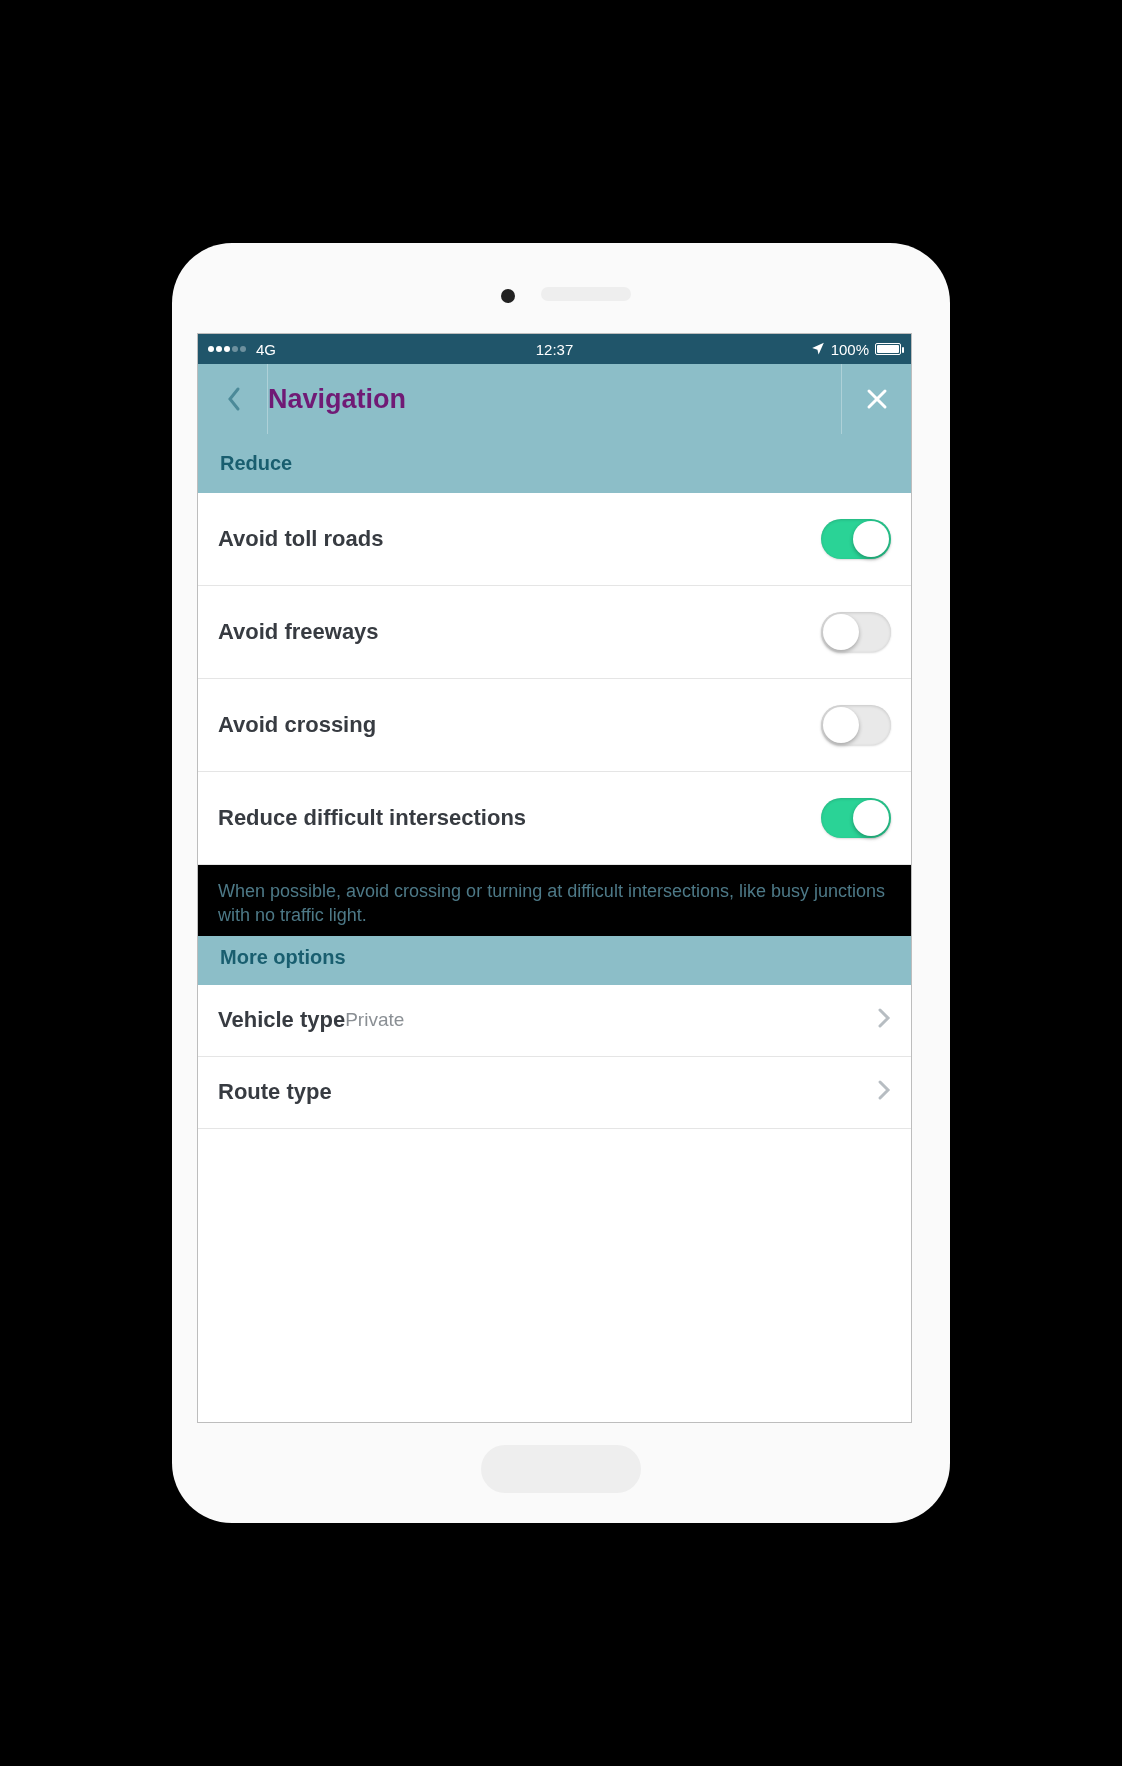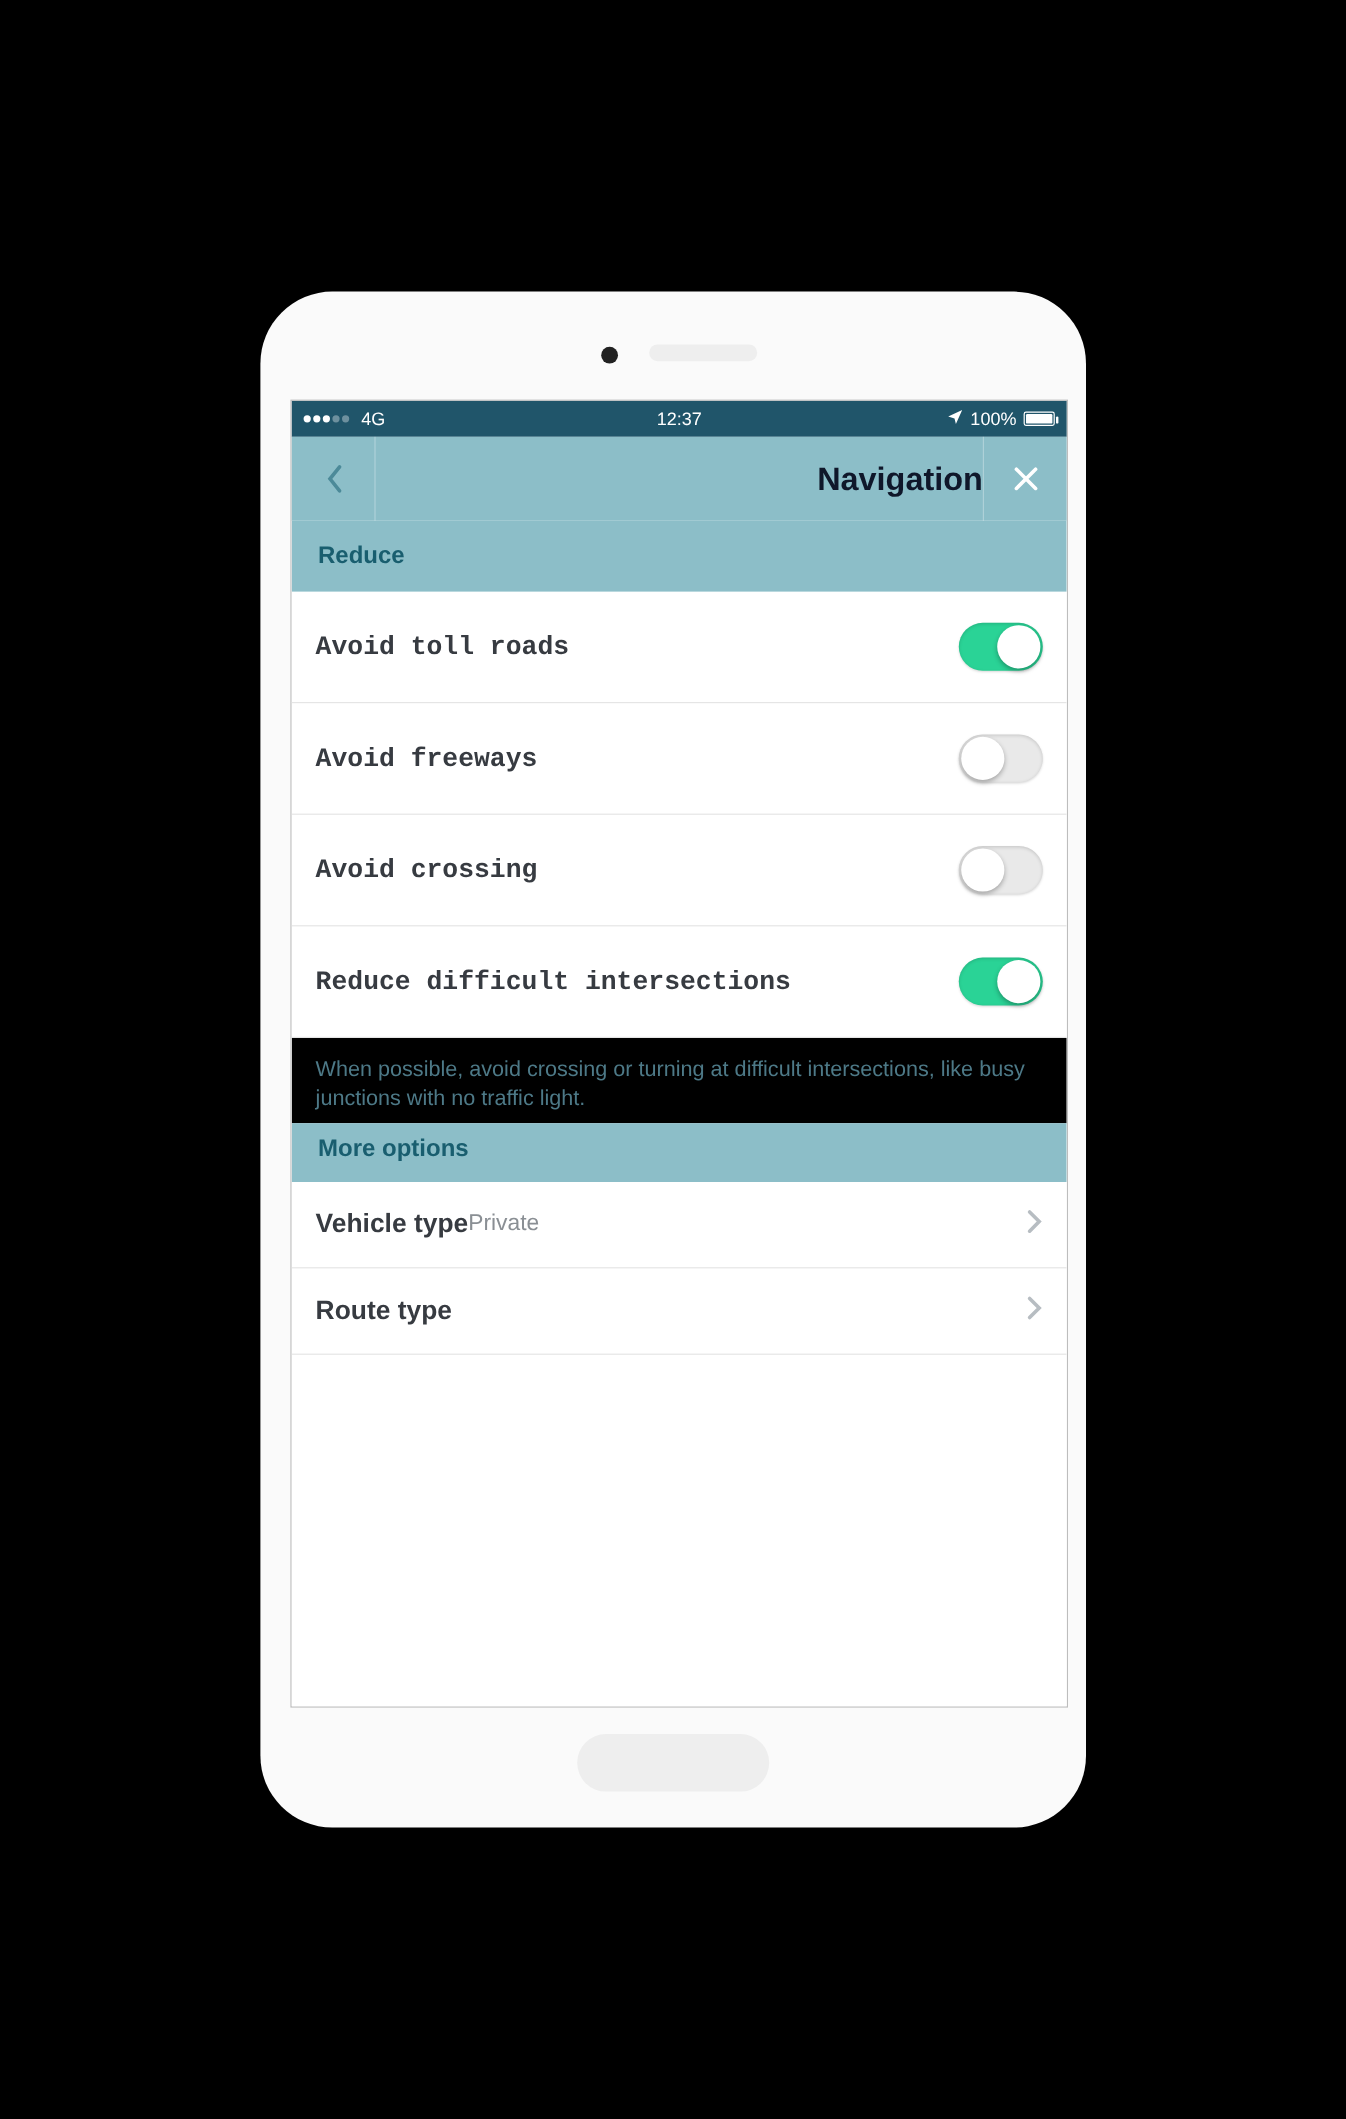--- a/index.html
+++ b/index.html
@@ -6,27 +6,27 @@
   body {
     width: 1122px;
     height: 1766px;
     background: #000;
     display: flex;
     align-items: center;
     justify-content: center;
     font-family: -apple-system, "Helvetica Neue", Arial, sans-serif;
   }
   .phone-frame {
-    width: 688px;
+    width: 778px;
     height: 1280px;
     background: #fafafa;
     border-radius: 60px;
     position: relative;
     box-shadow: 0 30px 40px -10px rgba(0,0,0,0.5), 0 40px 60px -20px rgba(0,0,0,0.4);
-    padding: 90px 15px 100px 25px;
+    padding: 90px 38px 100px 25px;
     display: flex;
     flex-direction: column;
   }
   .camera {
     position: absolute;
     top: 46px; left: 50%;
     transform: translateX(-60px);
     width: 14px; height: 14px;
     background: #222; border-radius: 50%;
   }
@@ -85,23 +85,23 @@
     color: #185a6b;
     position: relative;
   }
   .nav-back {
     width: 70px; height: 100%;
     display:flex; align-items:center; justify-content:center;
     font-size: 28px; color: #16697a;
     border-right: 1px solid rgba(255,255,255,0.3);
   }
   .nav-title {
-    flex: 1; text-align: right;
+    flex: 1; text-align: left;
     font-size: 27px; font-weight: 700;
-    color: #0f172a;
+    color: #701a75;
   }
   .nav-close {
     width: 70px; height: 100%;
     display:flex; align-items:center; justify-content:center;
     font-size: 28px; color: #fff;
     border-left: 1px solid rgba(255,255,255,0.3);
   }
   
   .content { flex:1; overflow:hidden; background:#fff; }
   .section-header {
@@ -115,21 +115,20 @@
   .row {
     display:flex; align-items:center;
     padding: 26px 20px;
     border-bottom: 1px solid #e5e5e5;
   }
   .row .label {
     flex:1;
     font-size: 22px;
     font-weight: 700;
     color: #373b41;
-    font-family: Liberation Mono, monospace;
   }
   .row .sublabel {
     font-size: 19px;
     color: #8a8f94;
     font-weight: 400;
     margin-top: 2px;
   }
   .toggle {
     width: 70px; height: 40px;
     border-radius: 20px;

